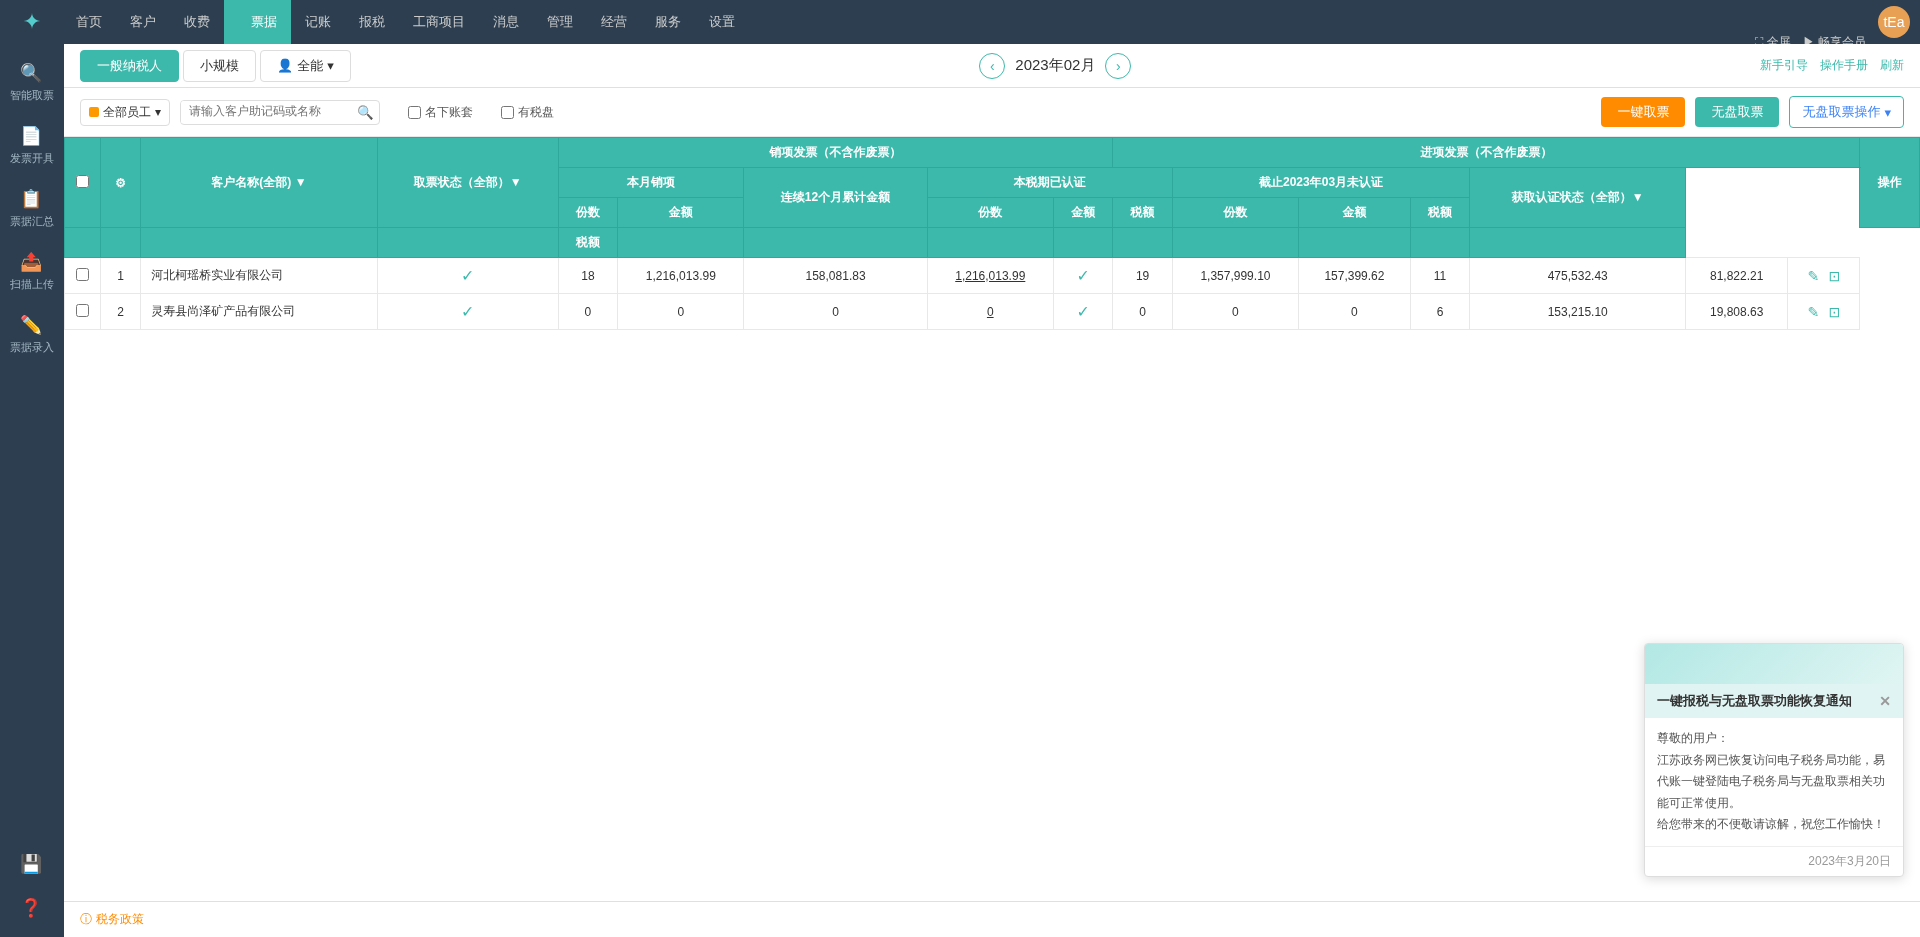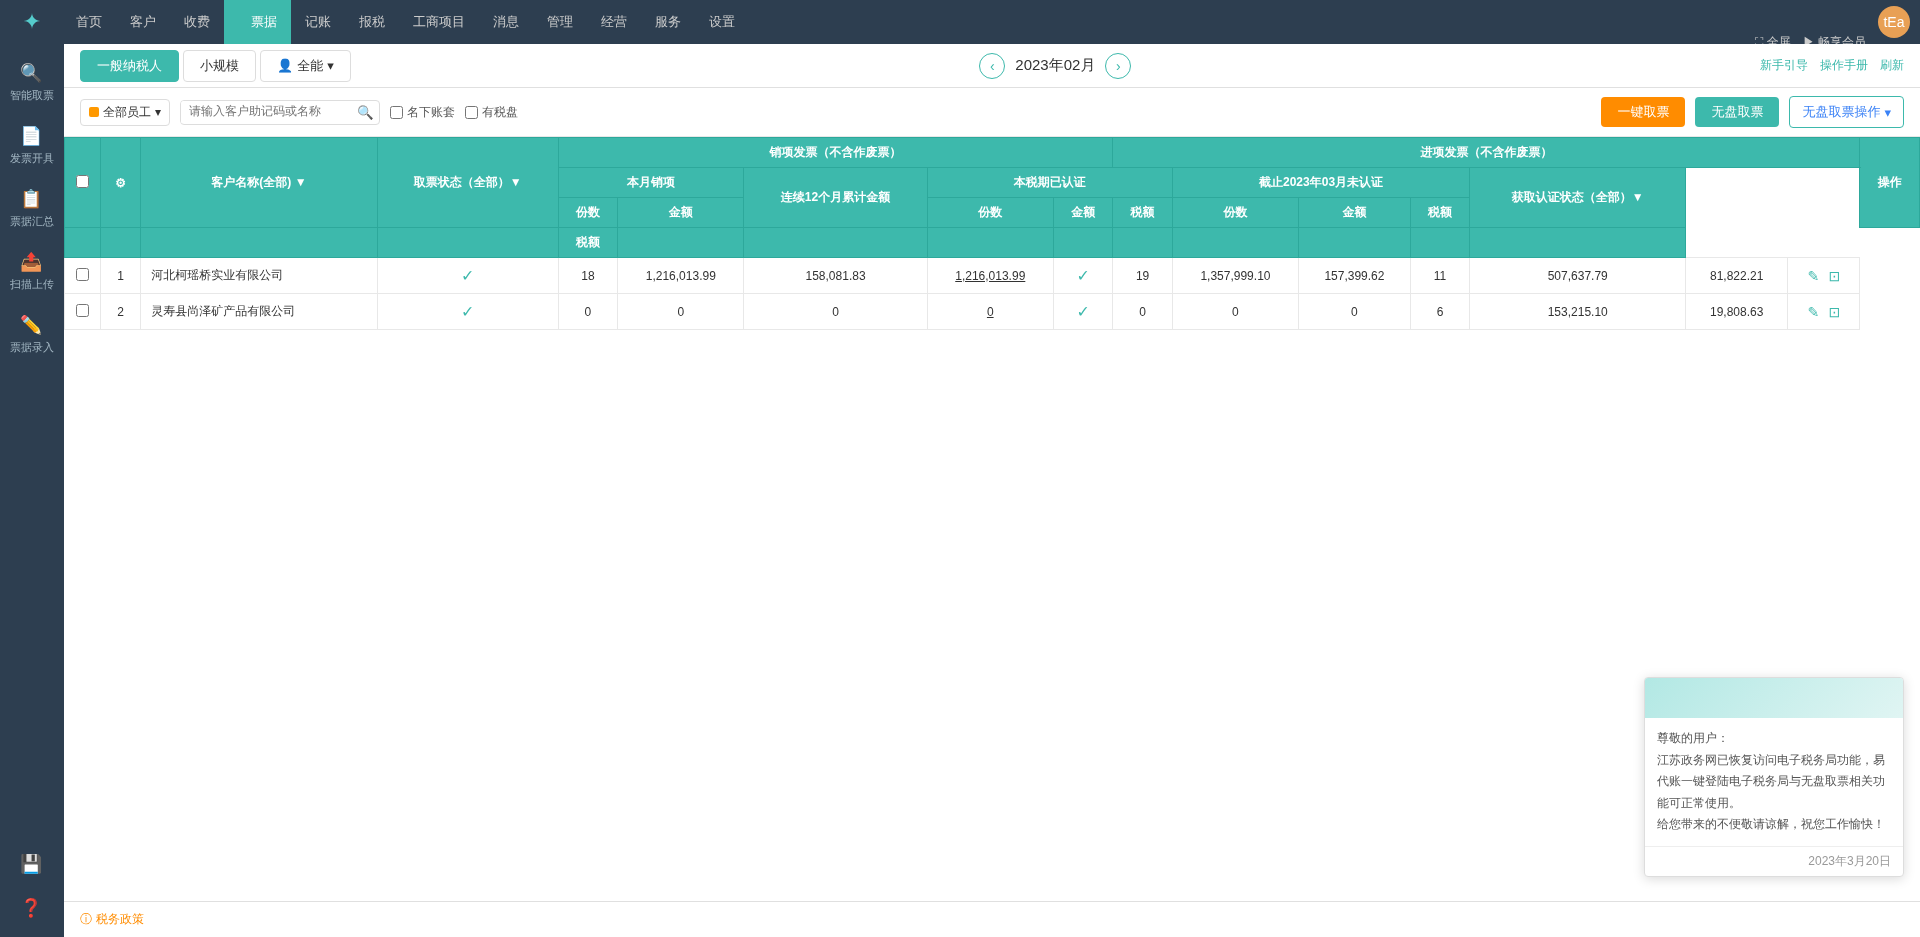--- a/index.html
+++ b/index.html
@@ -225,20 +225,21 @@
       cursor: pointer;
       color: #999;
     }
     .checkbox-label {
       display: flex;
       align-items: center;
       gap: 4px;
       font-size: 12px;
       color: #555;
       cursor: pointer;
+      margin-left: 18px;
     }
     .checkbox-label input { cursor: pointer; }
     .toolbar-spacer { flex: 1; }
     .btn-orange {
       background: #ff8c00;
       color: #fff;
       border: none;
       border-radius: 4px;
       padding: 6px 16px;
       cursor: pointer;
@@ -543,21 +544,21 @@
       <td><span class="teal-check">✓</span></td>
       <td>18</td>
       <td>1,216,013.99</td>
       <td>158,081.83</td>
       <td><span class="underline-link">1,216,013.99</span></td>
       <td><span class="teal-check">✓</span></td>
       <td>19</td>
       <td>1,357,999.10</td>
       <td>157,399.62</td>
       <td>11</td>
-      <td>507,637.79</td>
+      <td>475,532.43</td>
       <td>81,822.21</td>
       <td>
         <span class="icon-edit">✎</span>
         <span class="icon-copy" style="margin-left:6px;">⊡</span>
       </td>
     </tr>
             <tr>
       <td class="check-cell">
         <input type="checkbox" style="">
       </td>
@@ -586,15 +587,19 @@
 
     <div class="bottom-bar">
       <span style="color:#ff8c00;">ⓘ</span>
       <span class="tax-policy-link" style="margin-left:4px;">税务政策</span>
     </div>
   </div>
 </div>
 
 <div class="notification-popup">
   <div class="popup-wave"></div>
+  <div class="popup-header">
+    <span>一键报税与无盘取票功能恢复通知</span>
+    <span class="popup-close">✕</span>
+  </div>
   <div class="popup-body" id="popup-body-text">尊敬的用户：<br>江苏政务网已恢复访问电子税务局功能，易代账一键登陆电子税务局与无盘取票相关功能可正常使用。<br>给您带来的不便敬请谅解，祝您工作愉快！</div>
   <div class="popup-footer">2023年3月20日</div>
 </div>
 
 </body></html>

